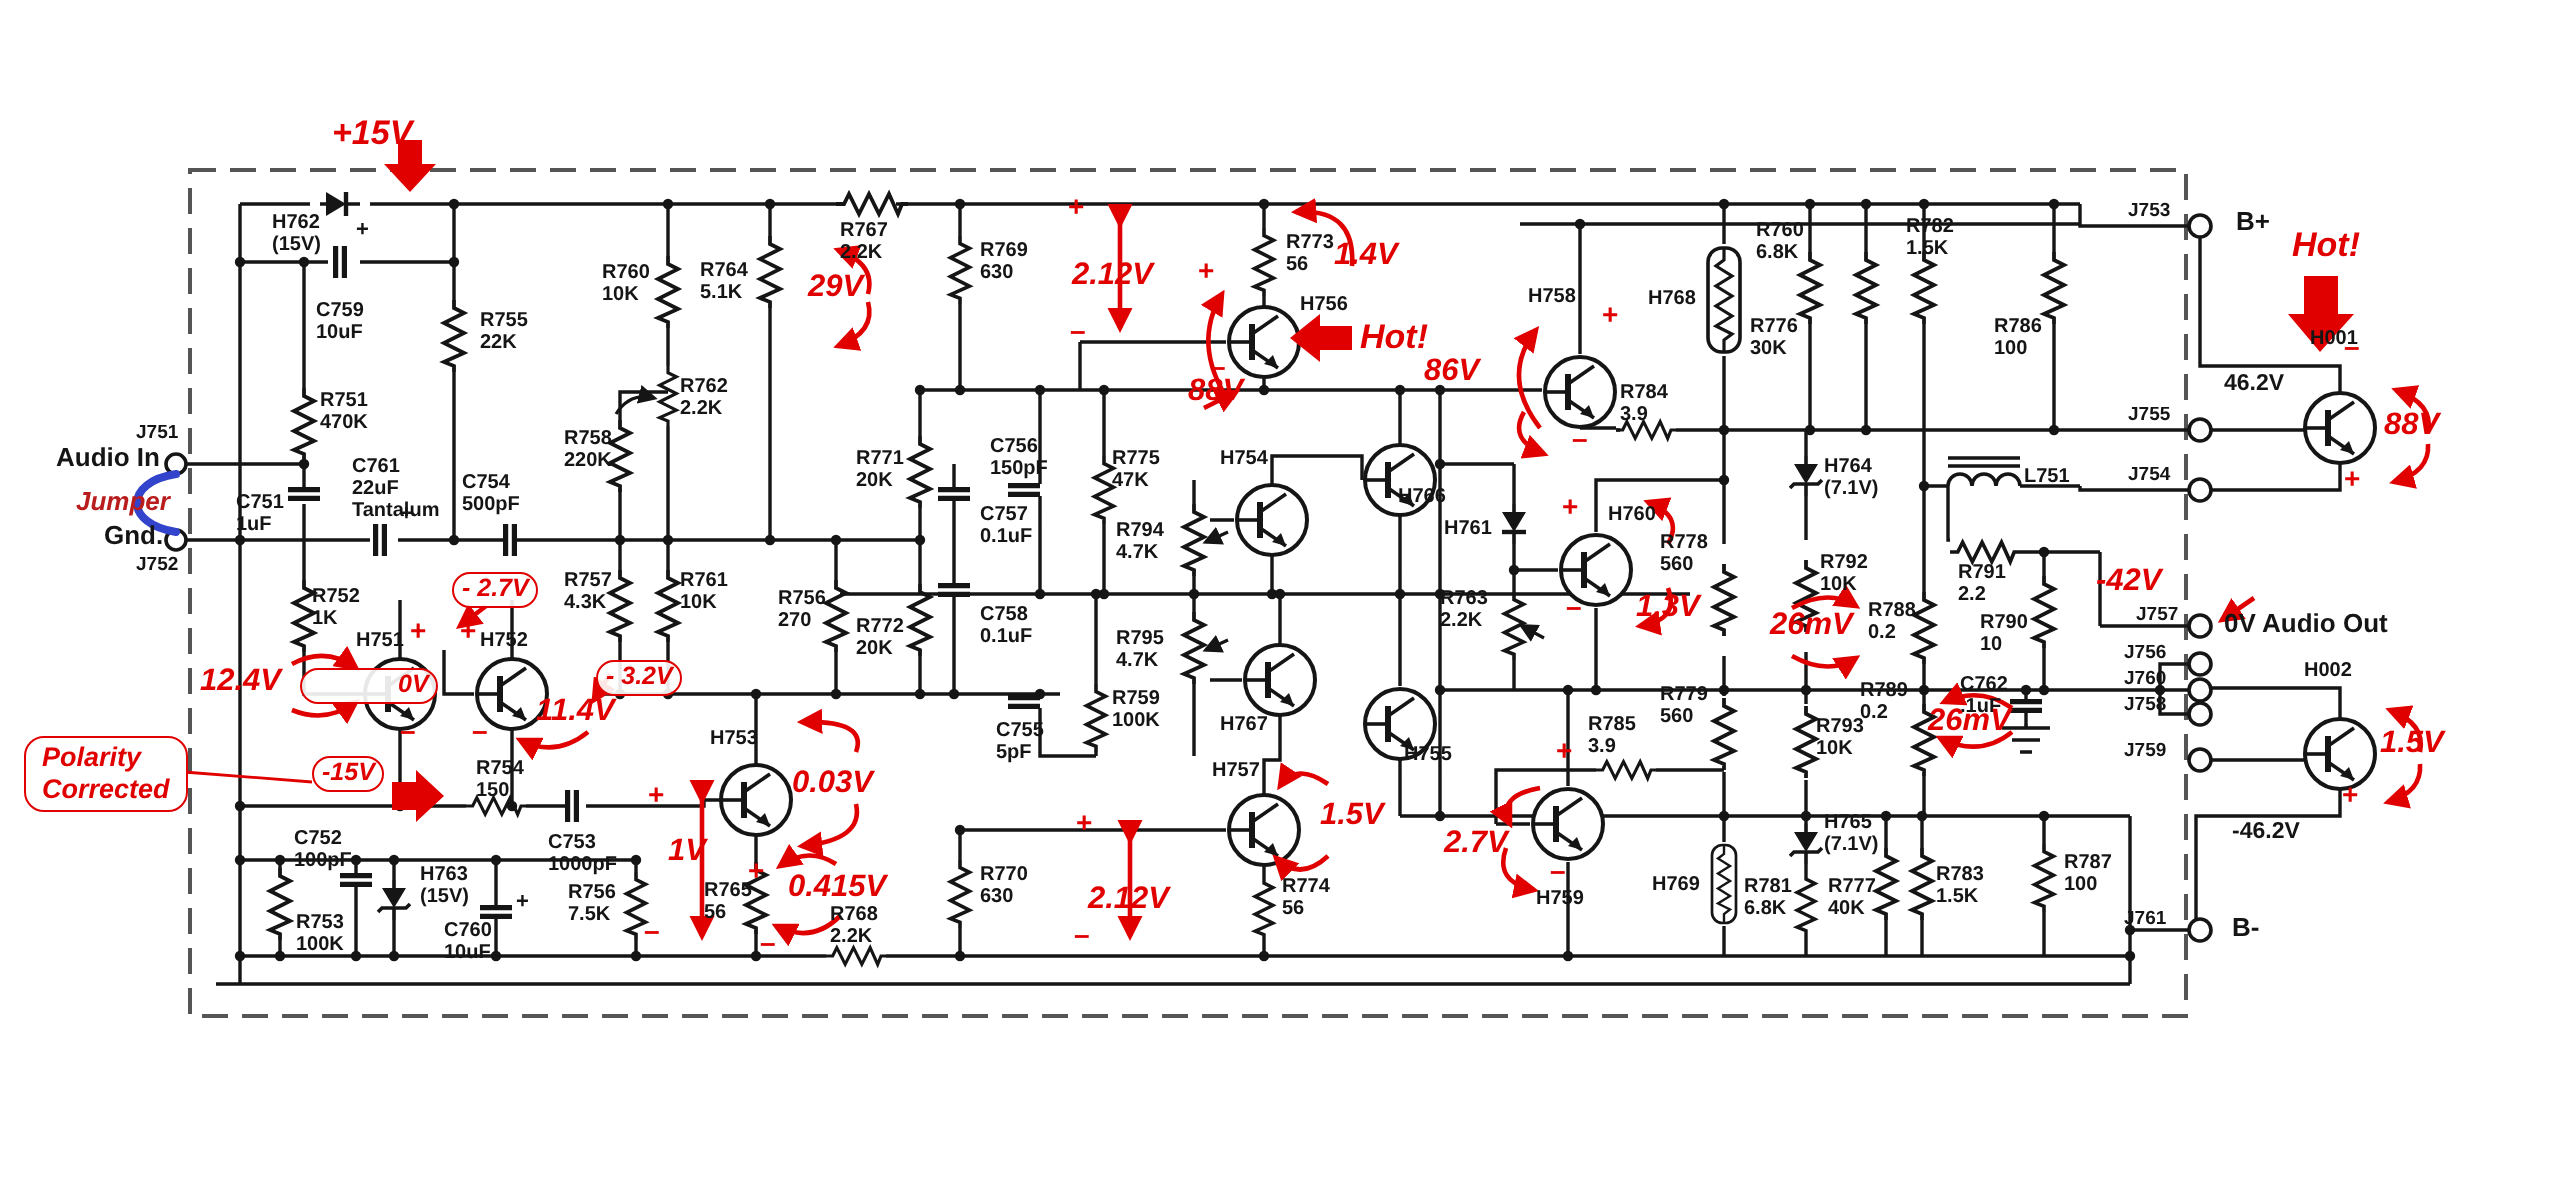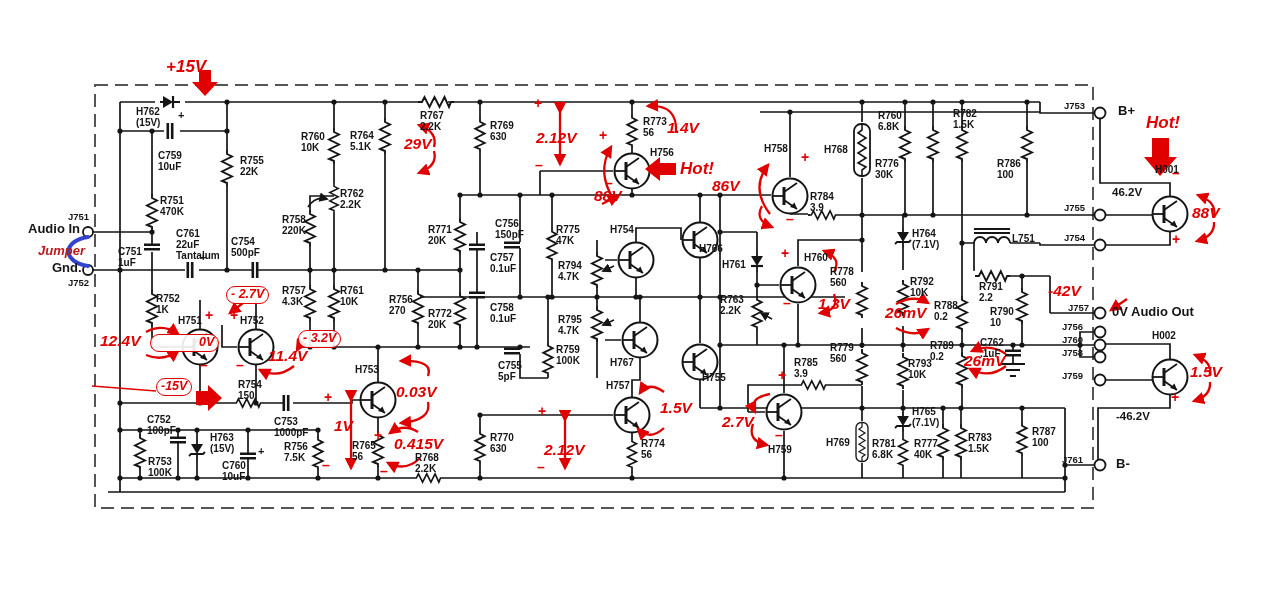--- a/index.html
+++ b/index.html
@@ -402,20 +402,22 @@
 500pF</span>
       <span class="lb c" style="left: 156px; top: 293px;">R752
 1K</span>
       <span class="lb c" style="left: 178px; top: 315px;">H751</span>
       <span class="lb c" style="left: 240px; top: 315px;">H752</span>
       <span class="lb r" style="left: 100px; top: 333px;">12.4V</span>
       <span class="lb rb" style="left: 150px; top: 334px; padding-left: 48px;">0V</span>
       <span class="lb rb" style="left: 226px; top: 286px;">- 2.7V</span>
       <span class="lb rb" style="left: 298px; top: 330px;">- 3.2V</span>
       <span class="lb r" style="left: 268px; top: 348px;">11.4V</span>
+      <span class="lb rbx" style="left: 12px; top: 368px;">Polarity
+Corrected</span>
       <span class="lb rb" style="left: 156px; top: 378px;">-15V</span>
       <span class="lb c" style="left: 238px; top: 379px;">R754
 150</span>
       <span class="lb c" style="left: 274px; top: 416px;">C753
 1000pF</span>
       <span class="lb c" style="left: 147px; top: 414px;">C752
 100pF</span>
       <span class="lb c" style="left: 148px; top: 456px;">R753
 100K</span>
       <span class="lb c" style="left: 210px; top: 432px;">H763

